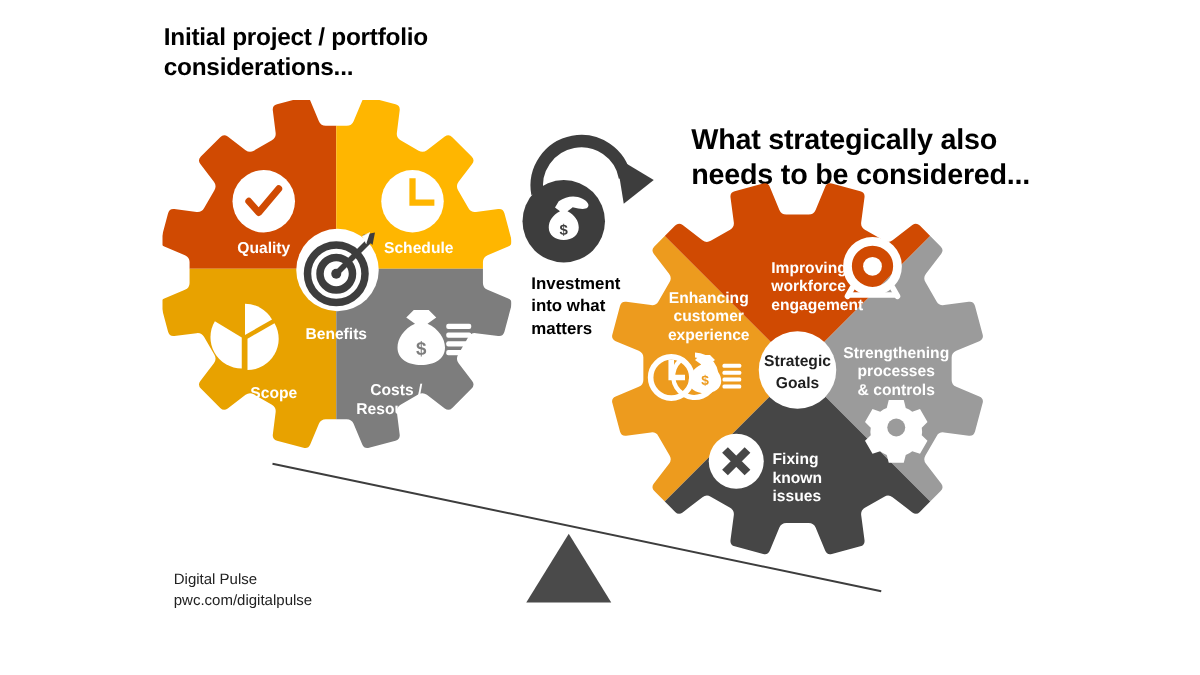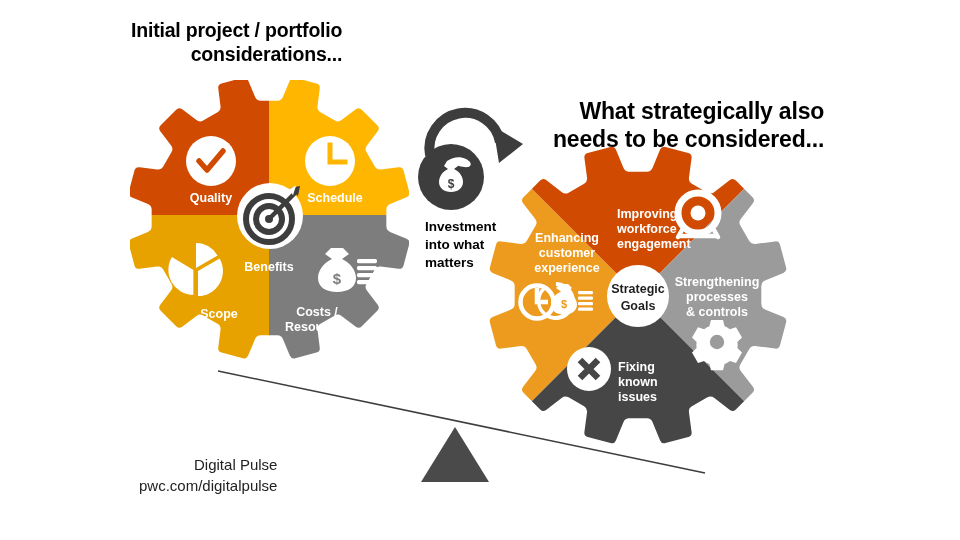--- a/index.html
+++ b/index.html
@@ -3,37 +3,37 @@
 <meta charset="utf-8">
 <style>
   html,body{margin:0;padding:0;}
   body{
     width:960px;height:540px;
     background:#ffffff;
     font-family:"Liberation Sans", sans-serif;
     overflow:hidden;
     position:relative;
   }
-  #stage{position:absolute;inset:0;width:960px;height:540px;text-align:right;}
+  #stage{position:absolute;inset:0;width:960px;height:540px;}
 
   .title{
     position:absolute;
     font-weight:bold;
     color:#000000;
     line-height:1.22;
     white-space:pre-line;
     letter-spacing:-0.2px;
   }
   #title-left{left:131px;top:19px;font-size:19.5px;}
   #title-right{left:553px;top:97px;font-size:23px;}
 
   .footer{
     position:absolute;
     left:139px;top:455px;
-    font-size:15px;
+    font-size:12px;
     color:#222222;
     line-height:1.38;
     white-space:pre-line;
   }
 
   .svg-layer{position:absolute;left:0;top:0;width:960px;height:540px;}
 
   .gear-label{
     fill:#ffffff;
     font-family:"Liberation Sans", sans-serif;

